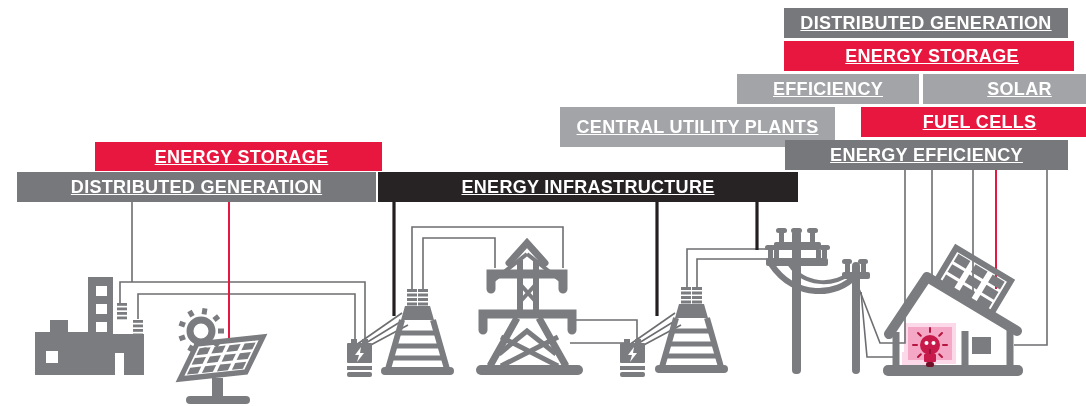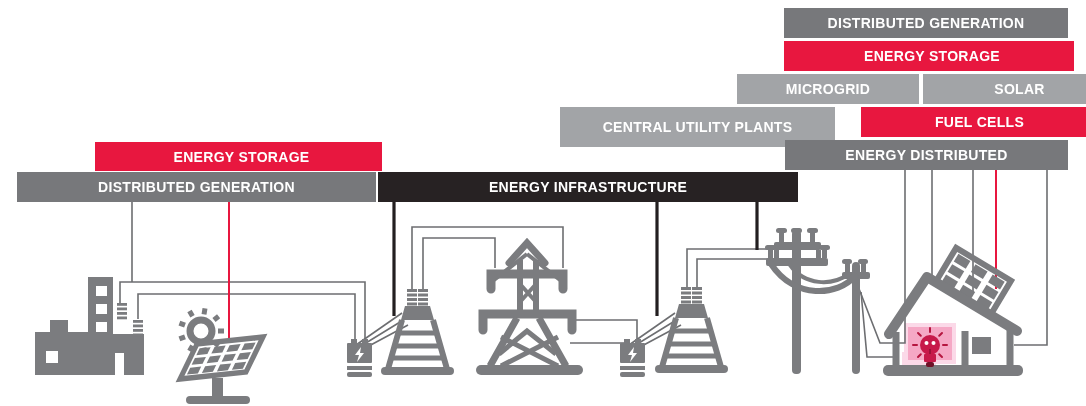--- a/index.html
+++ b/index.html
@@ -1,21 +1,21 @@
 <!DOCTYPE html>
 <html style="--bar-red: #e8173f; --bar-dark-gray: #77787b; --bar-medium-gray: #a2a4a7; --bar-black: #272223; --icon-gray: #7b7c7f; --wire-gray: #6d6e71; --wire-black: #231f20; --bulb-red: #c7194a; --bulb-ray-red: #b5163f; --bulb-tip-maroon: #701028; --glow-pink: #f5a8c5; --glow-pink-light: #fbd9e8; --label-text: #ffffff;"><head>
 <meta charset="utf-8">
 <style>
   html,body{margin:0;padding:0;background:#fff;}
   .stage{position:relative;width:1086px;height:406px;background:#fff;overflow:hidden;
          font-family:"Liberation Sans",sans-serif;}
   .art{position:absolute;left:0;top:0;z-index:0;}
   .bar{position:absolute;z-index:1;display:flex;align-items:center;justify-content:center;
-       color:#fff;font-weight:700;font-size:14px;line-height:1;letter-spacing:.3px;
-       white-space:nowrap;}
+       color:#fff;font-weight:700;font-size:18px;line-height:1;letter-spacing:.3px;
+       white-space:nowrap;text-decoration:underline;}
   .bar.red{background:var(--bar-red,#e8173f);padding-left:6px;}
   .bar.dark{background:var(--bar-dark-gray,#77787b);}
   .bar.mid{background:var(--bar-medium-gray,#a2a4a7);}
   .bar.black{background:var(--bar-black,#272223);}
   
   .w{stroke:var(--wire-gray,#6d6e71);stroke-width:1.6;fill:none;}
   .wr{stroke:var(--bar-red,#e8173f);stroke-width:2;fill:none;}
   .wb{stroke:var(--wire-black,#231f20);stroke-width:3.2;fill:none;}
   .ic{fill:var(--icon-gray,#7b7c7f);}
   .ics{stroke:var(--icon-gray,#7b7c7f);fill:none;}
@@ -226,18 +226,18 @@
       </g>
     </g>
   </svg>
 
   <div class="bar red" style="left:95px;top:142px;width:281px;height:29px;">ENERGY STORAGE</div>
   <div class="bar dark" style="left:17px;top:172px;width:359px;height:30px;">DISTRIBUTED GENERATION</div>
   <div class="bar black" style="left:378px;top:172px;width:420px;height:30px;">ENERGY INFRASTRUCTURE</div>
 
   <div class="bar dark" style="left:784px;top:8px;width:284px;height:30px;">DISTRIBUTED GENERATION</div>
   <div class="bar red" style="left:784px;top:41px;width:284px;height:30px;">ENERGY STORAGE</div>
-  <div class="bar mid" style="left:737px;top:74px;width:182px;height:30px;">MICROGRID</div>
+  <div class="bar mid" style="left:737px;top:74px;width:182px;height:30px;">EFFICIENCY</div>
   <div class="bar mid" style="left:923px;top:74px;width:145px;height:30px;padding-left:24px;">SOLAR</div>
   <div class="bar mid" style="left:560px;top:107px;width:275px;height:40px;">CENTRAL UTILITY PLANTS</div>
   <div class="bar red" style="left:861px;top:107px;width:225px;height:30px;">FUEL CELLS</div>
-  <div class="bar dark" style="left:785px;top:140px;width:283px;height:30px;">ENERGY DISTRIBUTED</div>
+  <div class="bar dark" style="left:785px;top:140px;width:283px;height:30px;">ENERGY EFFICIENCY</div>
 </div>
 
 </body></html>

